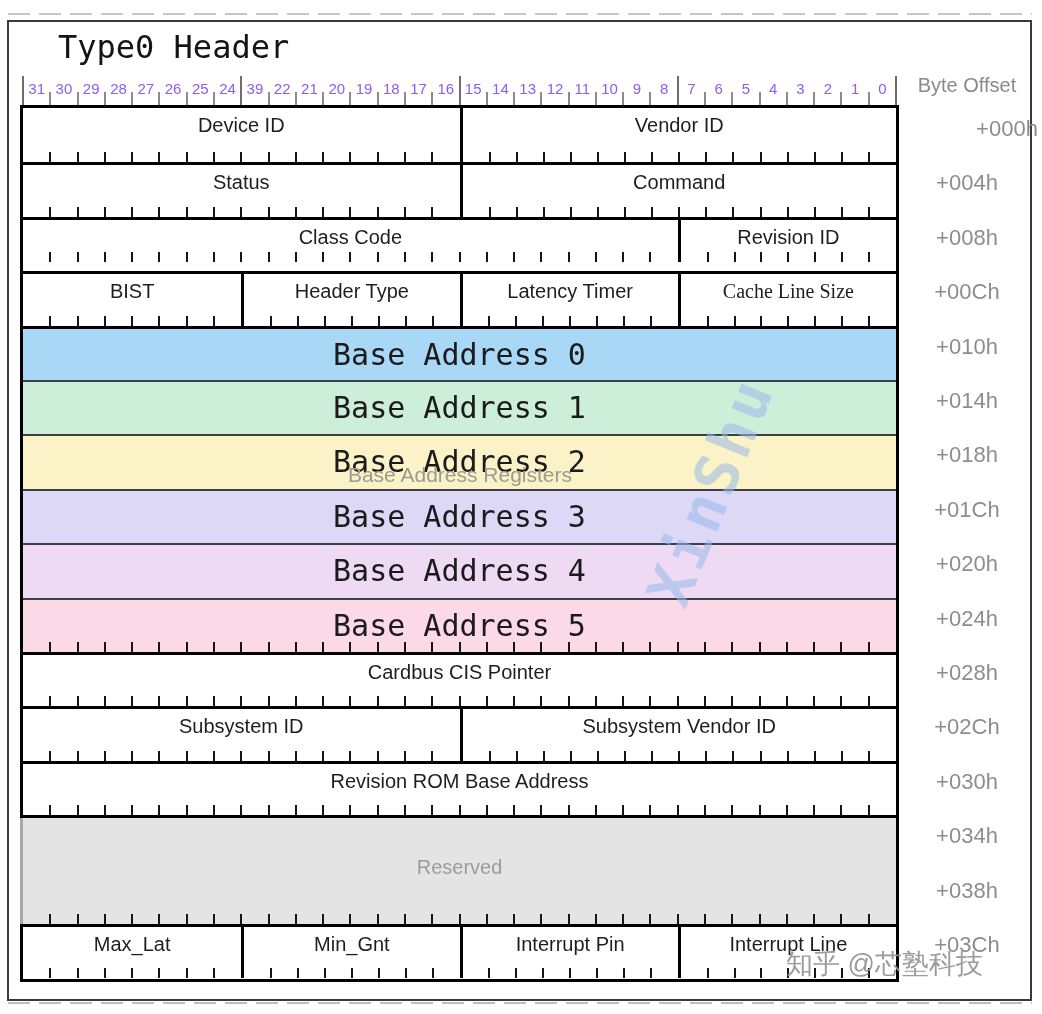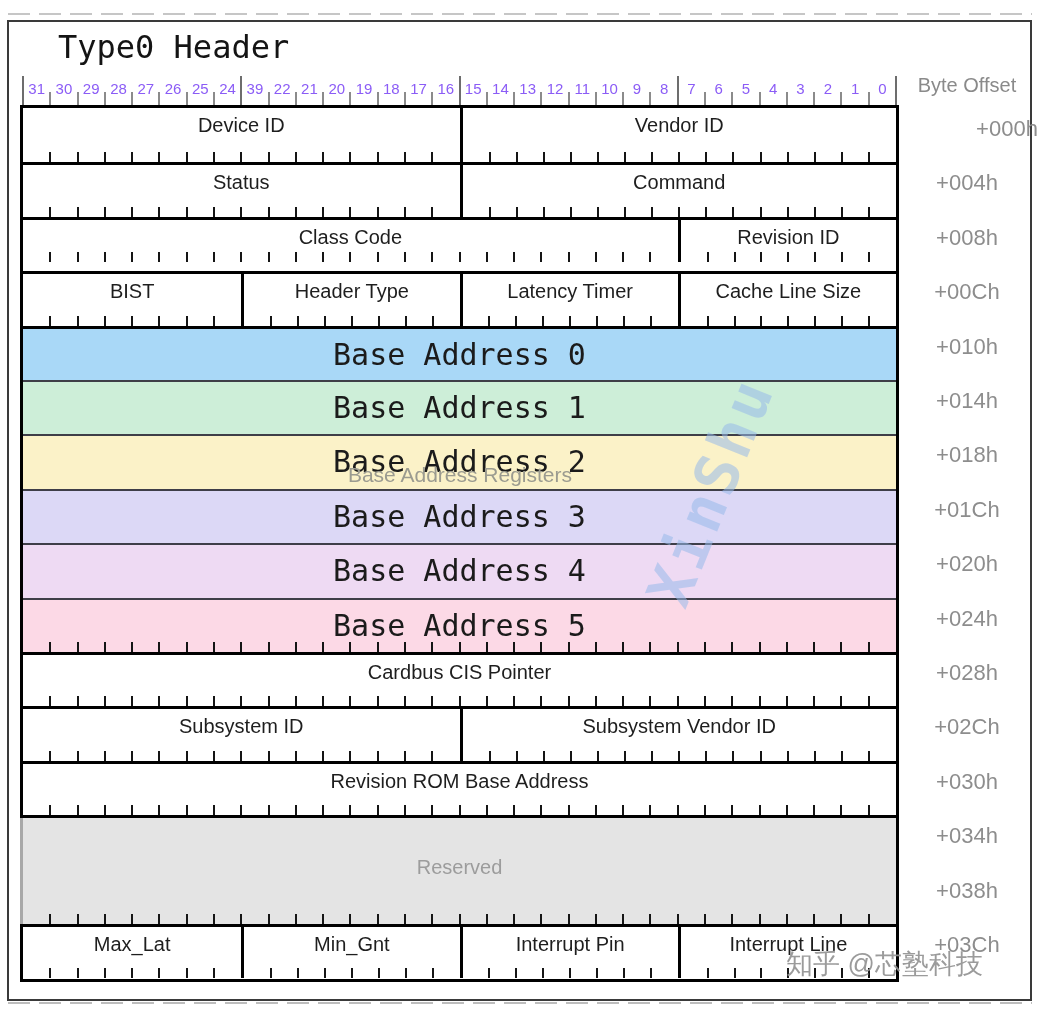--- a/index.html
+++ b/index.html
@@ -296,21 +296,21 @@
           <div class="ticks">
             <div class="tick" style="left: 12.5%;"></div>
             <div class="tick" style="left: 25%;"></div>
             <div class="tick" style="left: 37.5%;"></div>
             <div class="tick" style="left: 50%;"></div>
             <div class="tick" style="left: 62.5%;"></div>
             <div class="tick" style="left: 75%;"></div>
             <div class="tick" style="left: 87.5%;"></div>
           </div>
         </div>
-        <div class="cell" style="left: 75%; width: 25%; border-left: 3px solid rgb(0, 0, 0); background: transparent;">
+        <div class="cell" style="left: 75%; width: 25%; border-left: 3px solid rgb(0, 0, 0); background: transparent; font-family: Liberation Serif, serif;">
           <div class="cell-label">Cache Line Size</div>
           <div class="ticks">
             <div class="tick" style="left: 12.5%;"></div>
             <div class="tick" style="left: 25%;"></div>
             <div class="tick" style="left: 37.5%;"></div>
             <div class="tick" style="left: 50%;"></div>
             <div class="tick" style="left: 62.5%;"></div>
             <div class="tick" style="left: 75%;"></div>
             <div class="tick" style="left: 87.5%;"></div>
           </div>

